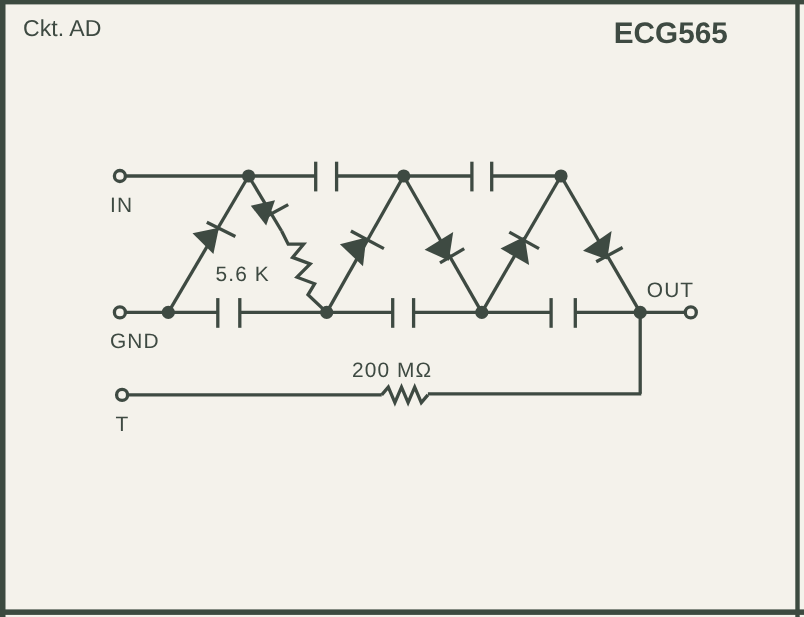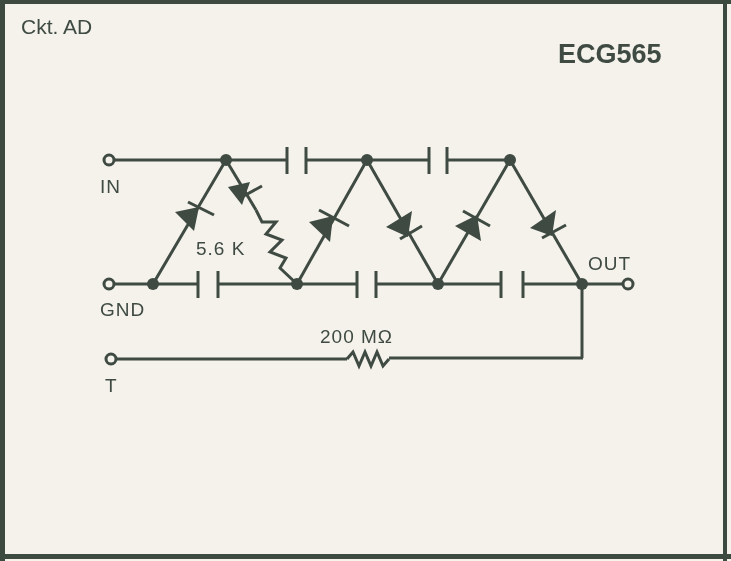--- a/index.html
+++ b/index.html
@@ -16,21 +16,21 @@
     .border-top { position:absolute; left:0; top:0; width:731px; height:4px; background:#3c4a40; }
     .border-left { position:absolute; left:0; top:0; width:5px; height:561px; background:#3c4a40; }
     .border-right { position:absolute; left:723px; top:0; width:4px; height:561px; background:#3c4a40; }
     .border-bottom { position:absolute; left:0; top:554px; width:731px; height:5px; background:#3c4a40; }
     .title-left {
       position: absolute; left: 21px; top: 15px;
       font-size: 21px; color: #3e4a42; letter-spacing: 0px;
     }
     .title-right {
       position: absolute; left: 558px; top: 15px;
-      font-size: 27px; font-weight: bold; color: #3e4a42; margin-top: 24px;
+      font-size: 27px; font-weight: bold; color: #3e4a42;
     }
     svg.schem { position: absolute; left: 0; top: 0; }
     .lbl {
       font-family: "Liberation Sans", sans-serif;
       font-size: 19px; fill: #3e4a42; letter-spacing: 1px;
     }
   </style>
 </head>
 <body>
 

